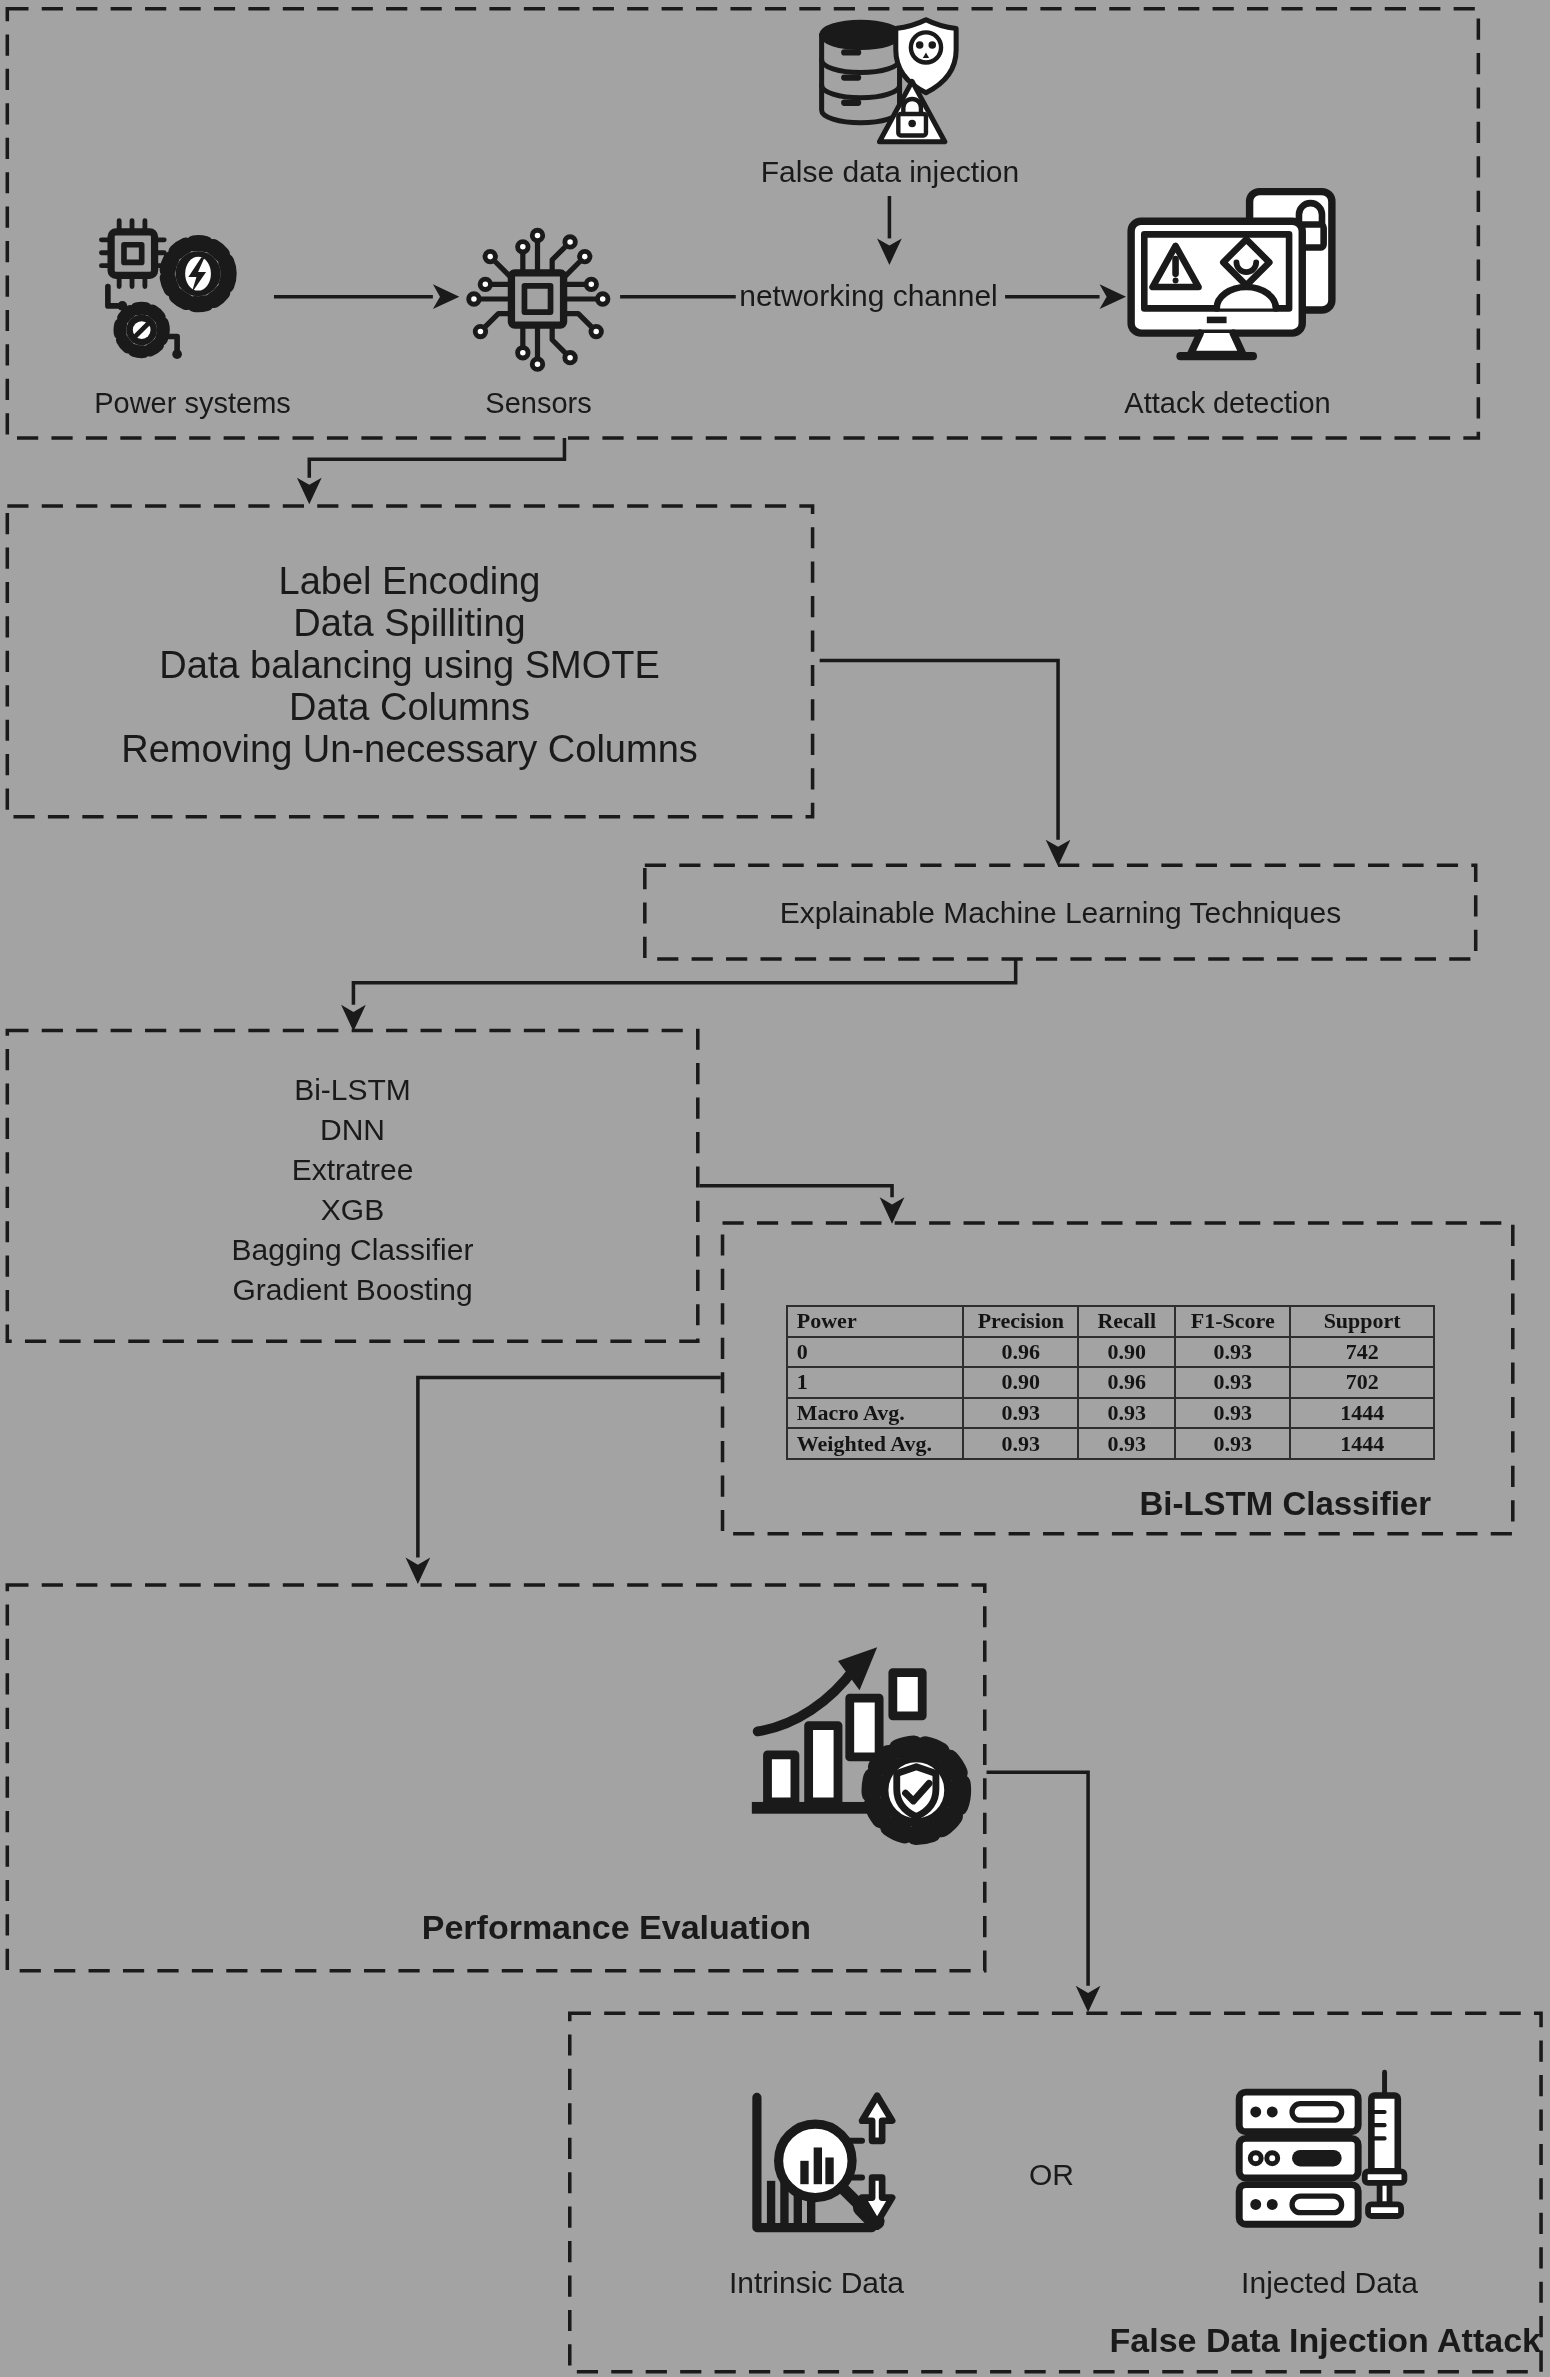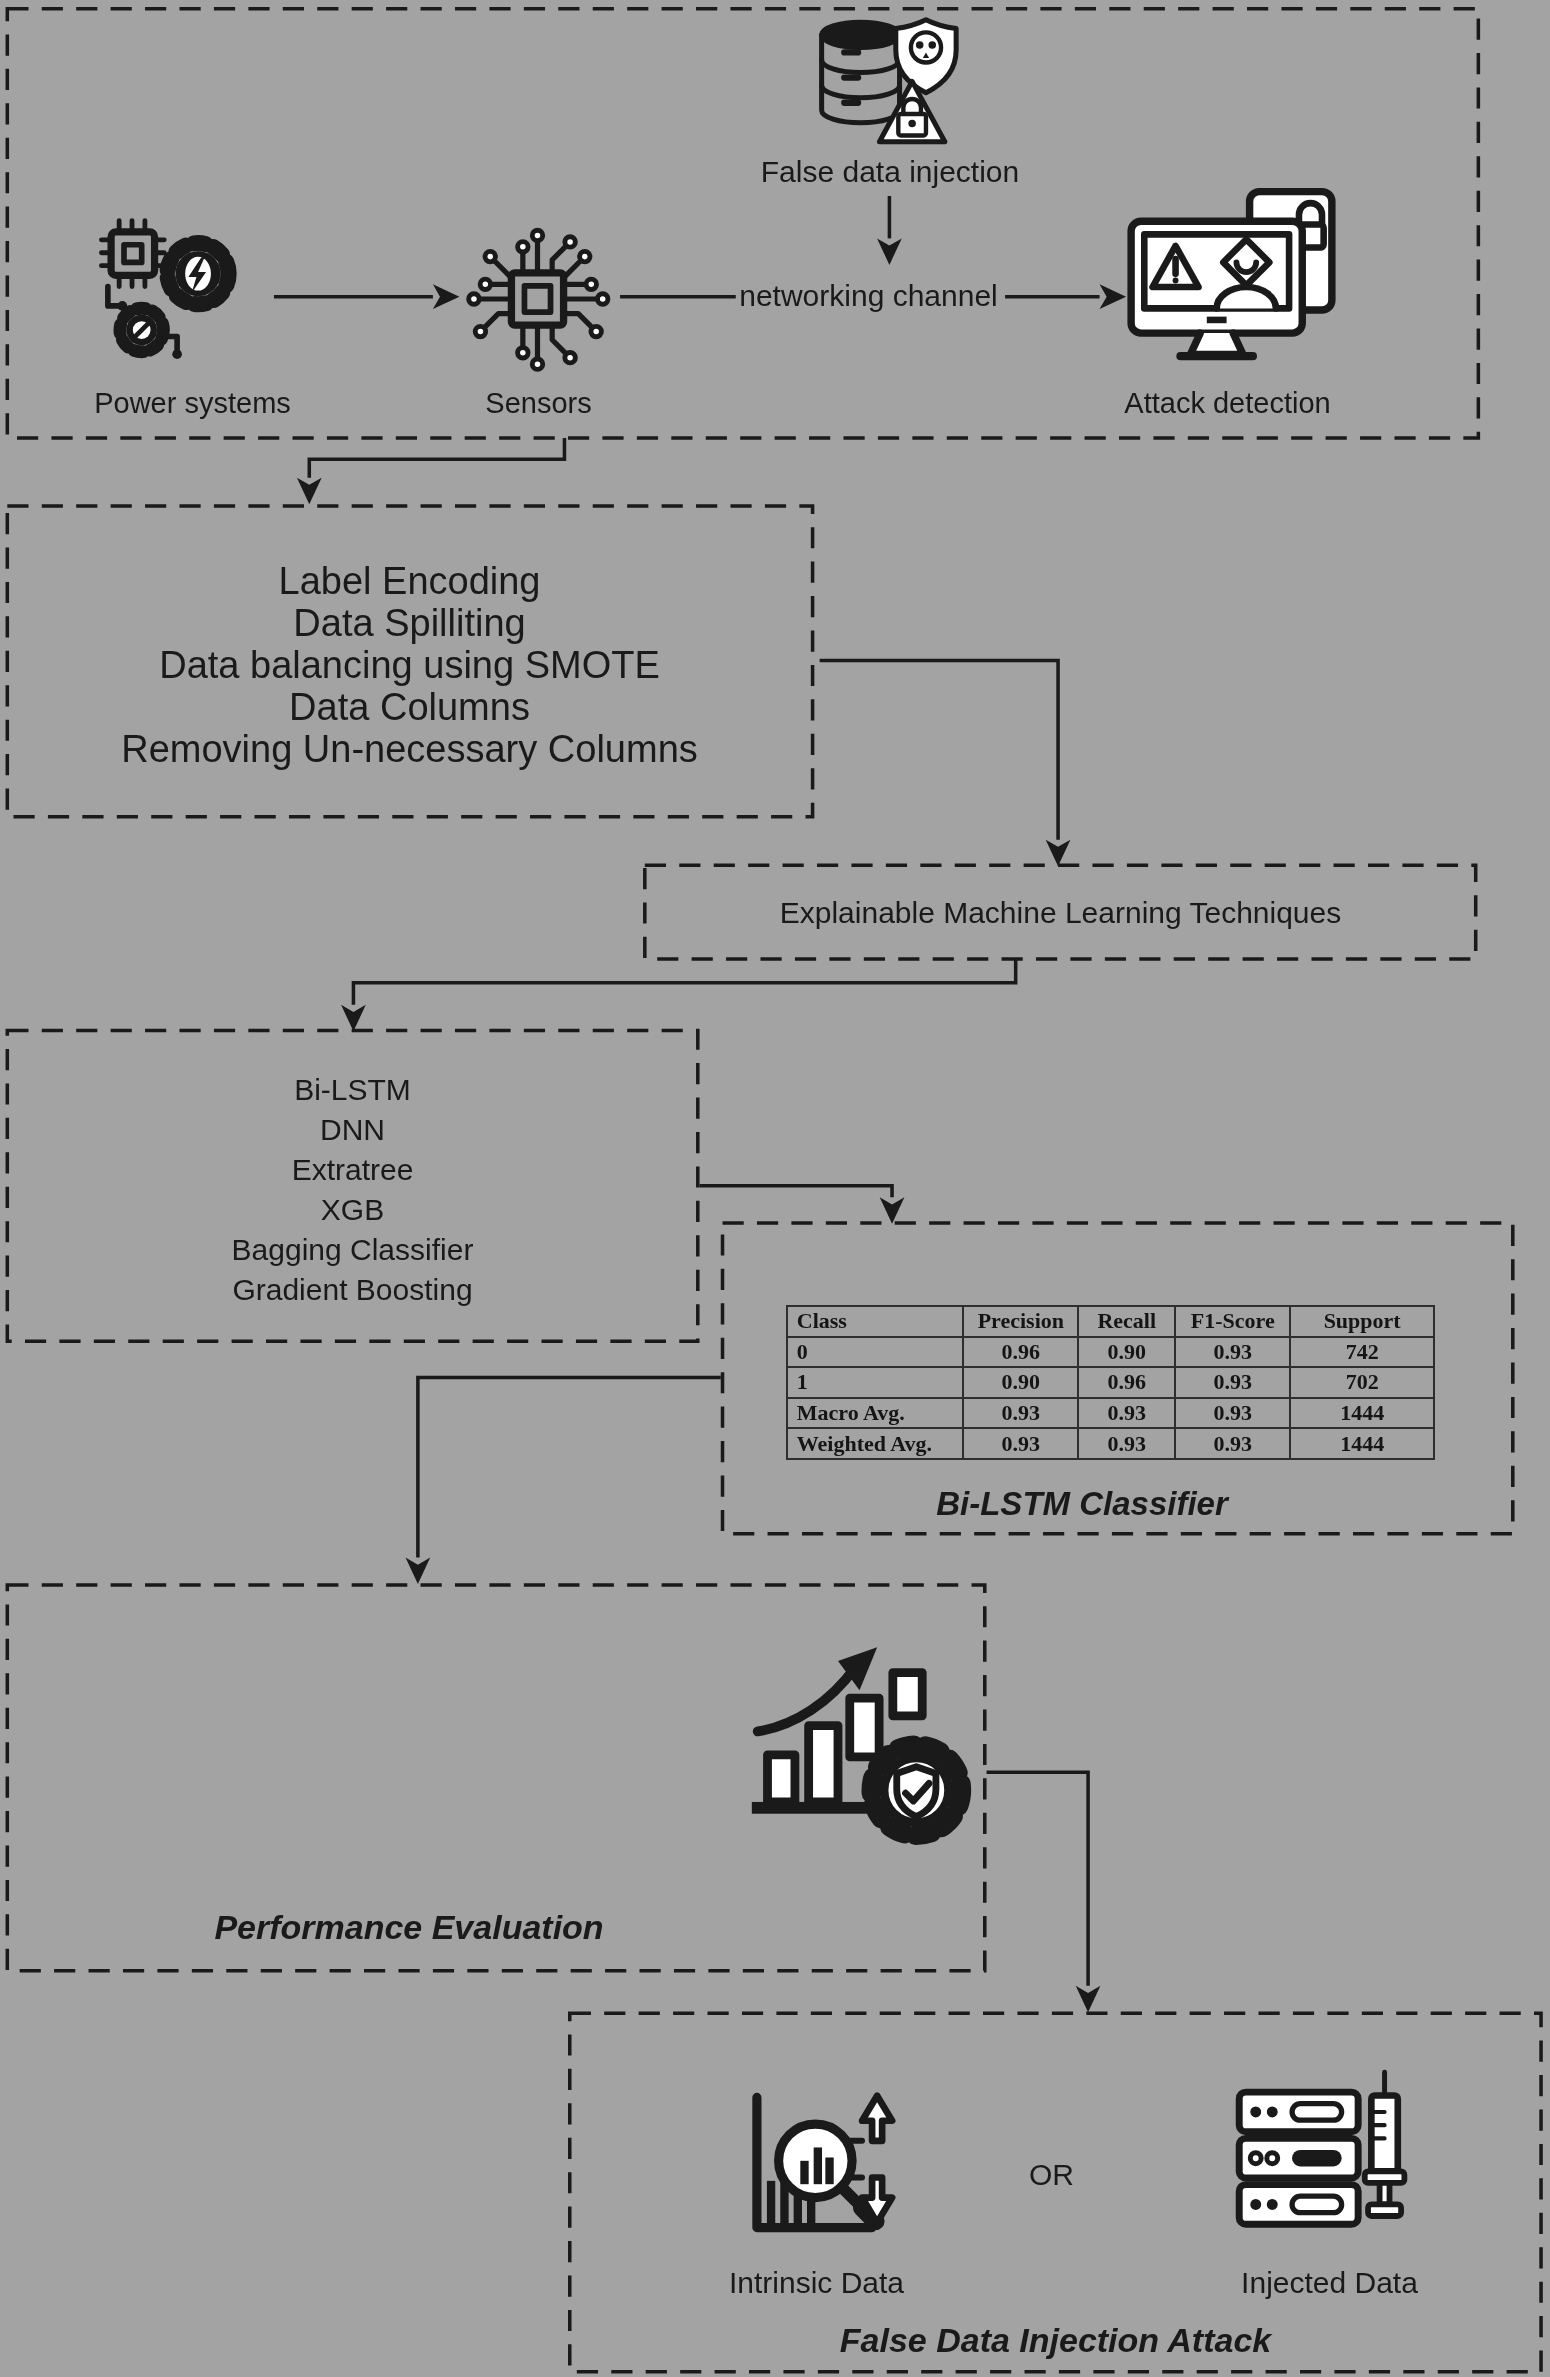--- a/index.html
+++ b/index.html
@@ -3,21 +3,21 @@
 <meta charset="utf-8">
 <style>
   html,body { margin:0; padding:0; background:#ffffff; }
   .canvas {
     position:relative; width:1551px; height:2377px; background:#a3a3a3;
     font-family:"Liberation Sans", sans-serif; color:#1a1a1a; overflow:hidden;
   }
   .abs { position:absolute; }
   .lbl { font-size:30px; text-align:center; white-space:nowrap; }
   .lbl-sm { font-size:29px; }
-  .bold-title { font-size:34px; font-weight:bold; text-align:center; white-space:nowrap;font-style:italic; }
+  .bold-title { font-size:34px; font-weight:bold; text-align:right; white-space:nowrap; }
   .lines { text-align:center; }
   .lines div { white-space:nowrap; }
   .lines-47 div { line-height:42px; font-size:38px; }
   .lines-45 div { line-height:40px; font-size:30px; }
   .lines-46 div { line-height:41px; font-size:30px; }
   svg.overlay { position:absolute; left:0; top:0; pointer-events:none; }
   .icon svg { width:100%; height:100%; display:block; }
 
   table.report {
     border-collapse:collapse; width:649px; height:155px;
@@ -195,21 +195,21 @@
     <table class="report">
       <colgroup>
           <col class="c0">
           <col class="c1">
           <col class="c2">
           <col class="c3">
           <col class="c4">
         </colgroup>
       <tbody>
           <tr>
-        <th>Class</th>
+        <th>Power</th>
         <th>Precision</th>
         <th>Recall</th>
         <th>F1-Score</th>
         <th>Support</th>
       </tr>
       <tr>
         <td>0</td>
         <td>0.96</td>
         <td>0.90</td>
         <td>0.93</td>

